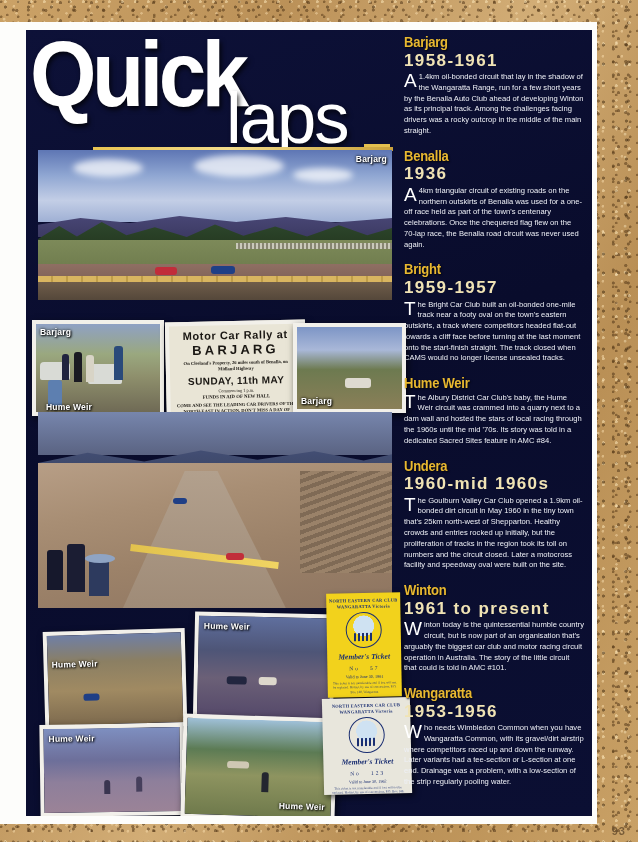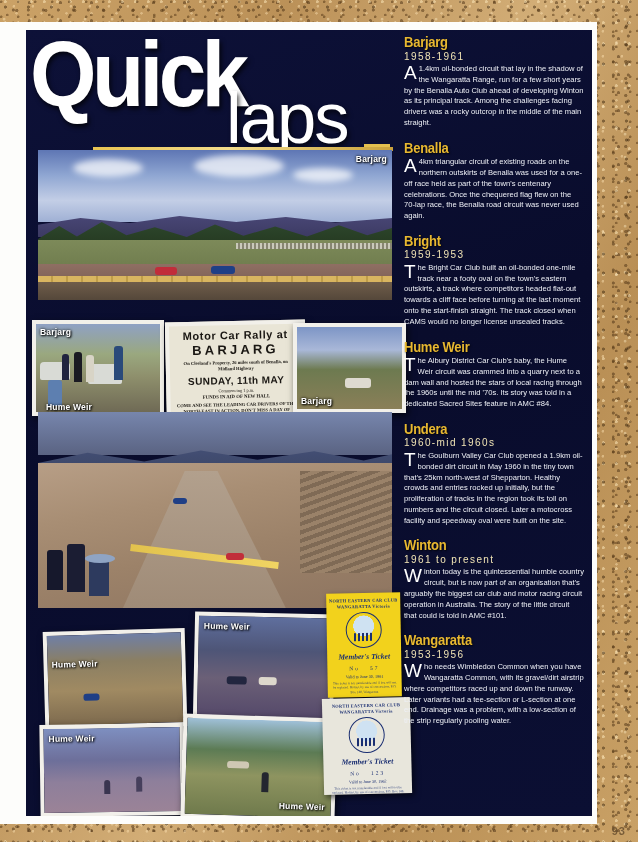--- a/index.html
+++ b/index.html
@@ -190,21 +190,21 @@
   .sec{margin-bottom:11px;}
   .sec-h{
     font-family:"Liberation Sans", sans-serif;
     font-weight:700;font-size:15.5px;color:#e8b830;
     letter-spacing:-.3px;line-height:1;
     transform:scaleX(.84);transform-origin:left center;
     text-shadow:1px 1px 2px rgba(0,0,0,.8);
   }
   .sec-d{
     font-family:"Liberation Sans", sans-serif;
-    font-weight:400;font-size:10px;color:#f0e3b4;
+    font-weight:700;font-size:17px;color:#f0e3b4;
     letter-spacing:1.4px;line-height:1.15;margin-top:1px;
   }
   .sec-b{
     font-size:7.6px;line-height:1.42;color:#eef0f6;
     margin-top:2px;text-align:left;
   }
   .sec-b .dropcap{
     float:left;font-size:19px;line-height:.82;font-weight:400;
     color:#ffffff;margin:1px 2px 0 0;font-family:"Liberation Sans",sans-serif;
   }
@@ -365,26 +365,27 @@
   <div id="col">
 
     <div class="sec">
       <div class="sec-h">Barjarg</div>
       <div class="sec-d">1958-1961</div>
       <div class="sec-b"><span class="dropcap">A</span><span>1.4km oil-bonded circuit that lay in the shadow of the Wangaratta Range, run for a few short years by the Benalla Auto Club ahead of developing Winton as its principal track. Among the challenges facing drivers was a rocky outcrop in the middle of the main straight.</span></div>
     </div>
 
     <div class="sec">
       <div class="sec-h">Benalla</div>
+      <div class="sec-d">1936</div>
       <div class="sec-b"><span class="dropcap">A</span><span>4km triangular circuit of existing roads on the northern outskirts of Benalla was used for a one-off race held as part of the town's centenary celebrations. Once the chequered flag flew on the 70-lap race, the Benalla road circuit was never used again.</span></div>
     </div>
 
     <div class="sec">
       <div class="sec-h">Bright</div>
-      <div class="sec-d">1959-1953</div>
+      <div class="sec-d">1959-1957</div>
       <div class="sec-b"><span class="dropcap">T</span><span>he Bright Car Club built an oil-bonded one-mile track near a footy oval on the town's eastern outskirts, a track where competitors headed flat-out towards a cliff face before turning at the last moment onto the start-finish straight. The track closed when CAMS would no longer license unsealed tracks.</span></div>
     </div>
 
     <div class="sec">
       <div class="sec-h">Hume Weir</div>
       <div class="sec-b"><span class="dropcap">T</span><span>he Albury District Car Club's baby, the Hume Weir circuit was crammed into a quarry next to a dam wall and hosted the stars of local racing through the 1960s until the mid '70s. Its story was told in a dedicated Sacred Sites feature in AMC #84.</span></div>
     </div>
 
     <div class="sec">
       <div class="sec-h">Undera</div>

